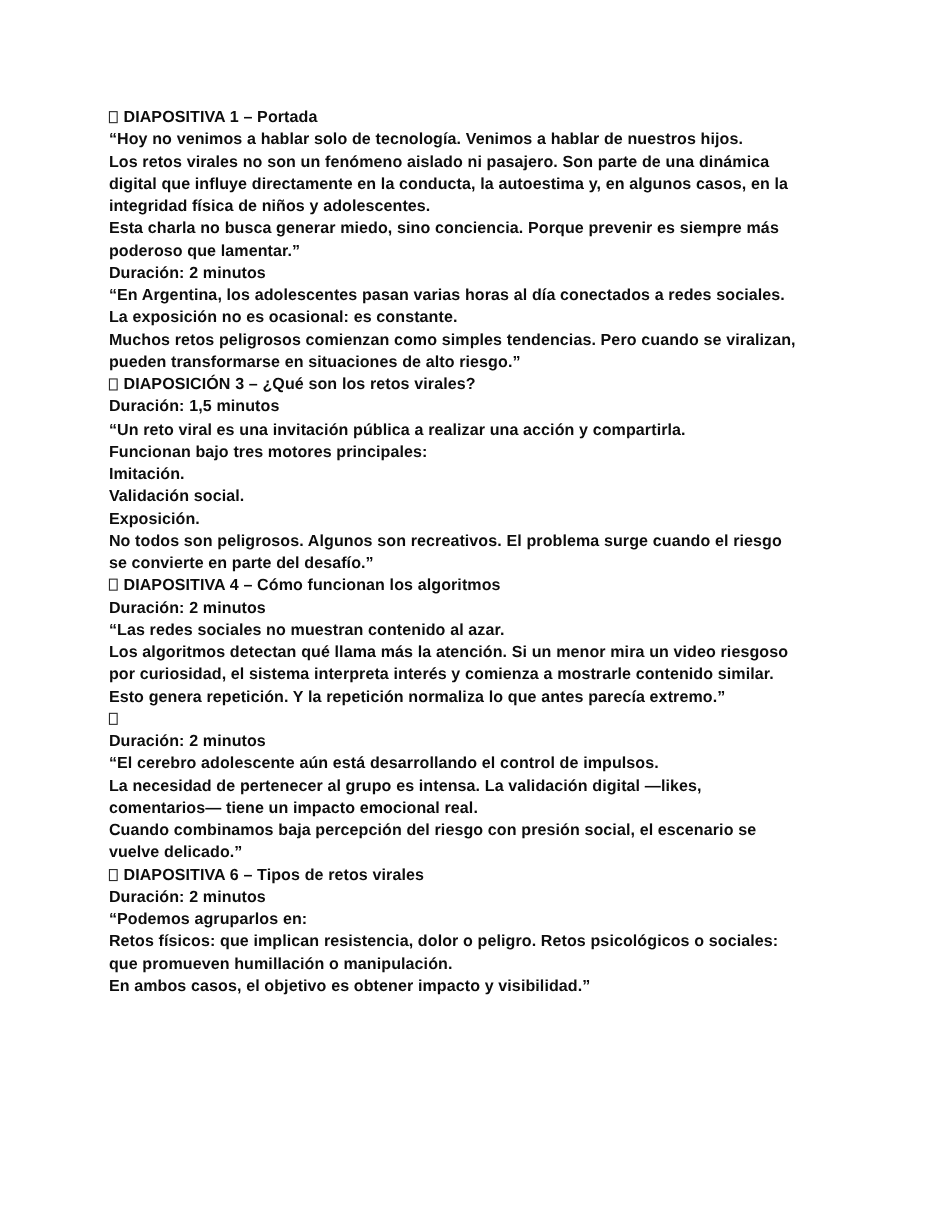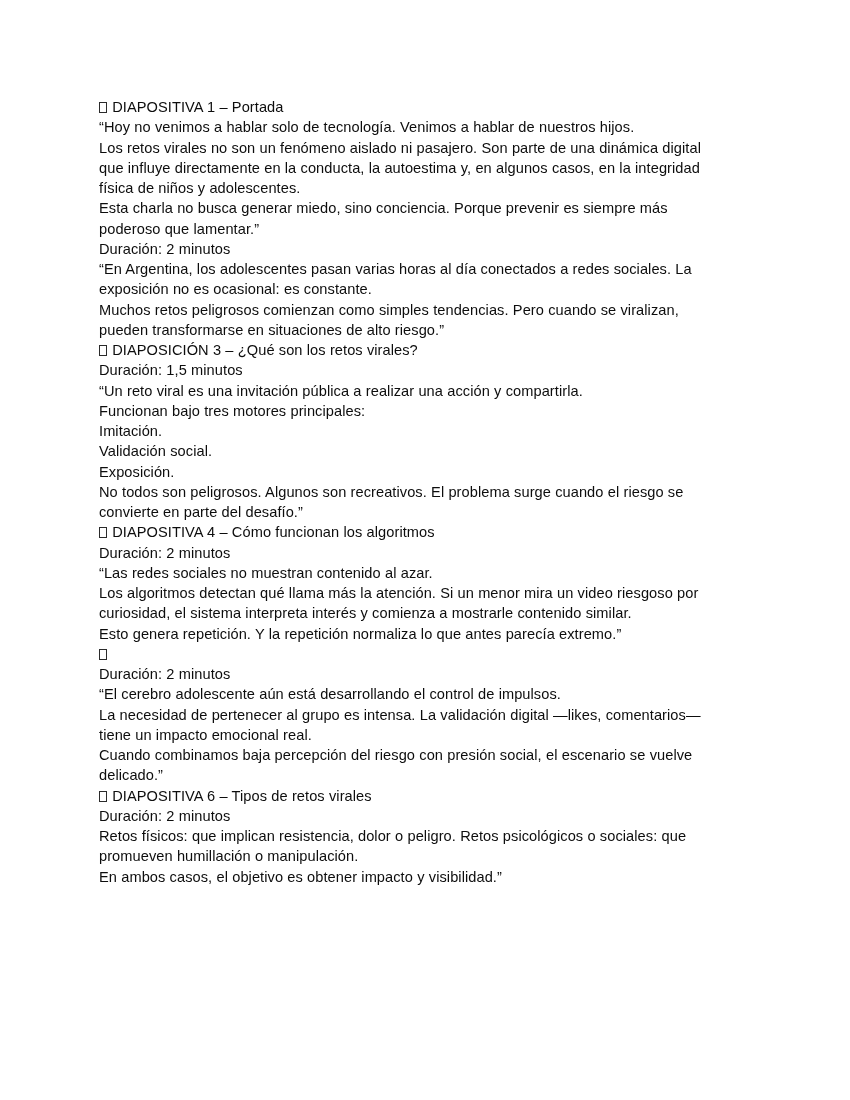--- a/index.html
+++ b/index.html
@@ -13,20 +13,21 @@
     font-family: "Liberation Sans", sans-serif;
     color: #0d0d0d;
     -webkit-font-smoothing: antialiased;
   }
   .page {
     position: relative;
     width: 763px;
     height: 1100px;
     background: #ffffff;
     box-sizing: border-box;
+    font-weight: bold;
   }
   .doc-body {
     position: absolute;
     left: 99px;
     top: 97px;
     width: 625px;
   }
   .para {
     margin: 0;
     padding: 0;
@@ -75,16 +76,17 @@
       <p class="para"><span>“Las redes sociales no muestran contenido al azar.</span></p>
       <p class="para"><span>Los algoritmos detectan qué llama más la atención. Si un menor mira un video riesgoso por curiosidad, el sistema interpreta interés y comienza a mostrarle contenido similar.</span></p>
       <p class="para"><span>Esto genera repetición. Y la repetición normaliza lo que antes parecía extremo.”</span></p>
       <p class="para heading"><span class="tofu"></span> </p>
       <p class="para"><span>Duración: 2 minutos</span></p>
       <p class="para"><span>“El cerebro adolescente aún está desarrollando el control de impulsos.</span></p>
       <p class="para"><span>La necesidad de pertenecer al grupo es intensa. La validación digital —likes, comentarios— tiene un impacto emocional real.</span></p>
       <p class="para"><span>Cuando combinamos baja percepción del riesgo con presión social, el escenario se vuelve delicado.”</span></p>
       <p class="para heading"><span class="tofu"></span> <span>DIAPOSITIVA 6 – Tipos de retos virales</span></p>
       <p class="para"><span>Duración: 2 minutos</span></p>
+      <p class="para"><span>“Podemos agruparlos en:</span></p>
       <p class="para"><span>Retos físicos: que implican resistencia, dolor o peligro. Retos psicológicos o sociales: que promueven humillación o manipulación.</span></p>
       <p class="para"><span>En ambos casos, el objetivo es obtener impacto y visibilidad.”</span></p>
     </div>
 </div>
 
 </body></html>

